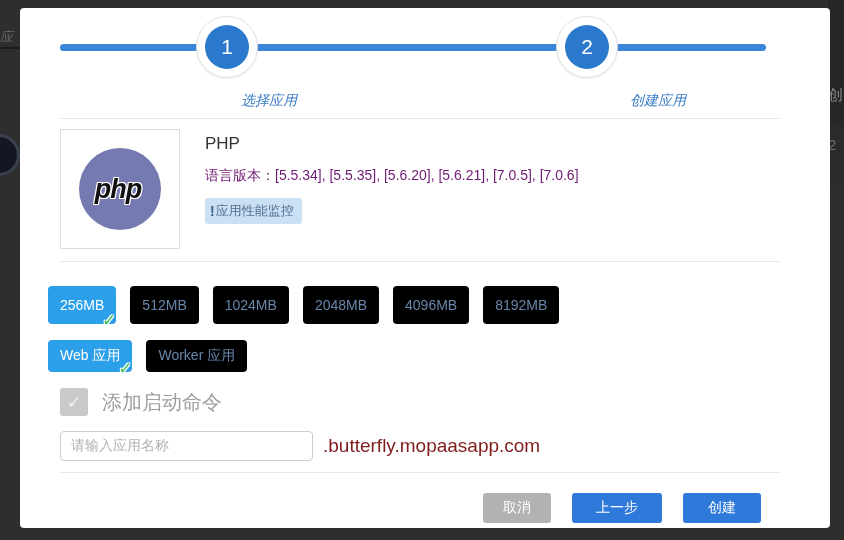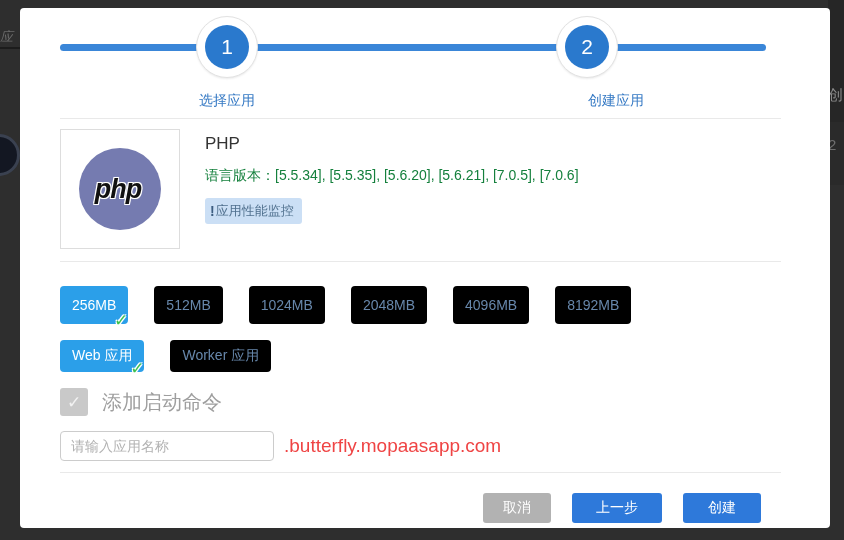--- a/index.html
+++ b/index.html
@@ -33,45 +33,45 @@
   .step-track { position: absolute; left: 40px; top: 36px; width: 706px; height: 7px;
     background: #3a86d8; border-radius: 4px; }
   .step-node { position: absolute; top: 8px; width: 62px; height: 62px; }
   .step-node.n1 { left: 176px; }
   .step-node.n2 { left: 536px; }
   .step-halo { position: absolute; inset: 0; border-radius: 50%; background: #ffffff;
     border: 1px solid #e2e2e2; box-shadow: 0 1px 2px rgba(0,0,0,0.08); }
   .step-circle { position: absolute; left: 9px; top: 9px; width: 44px; height: 44px;
     border-radius: 50%; background: #2a79cd; color: #ffffff; font-size: 21px;
     display: flex; align-items: center; justify-content: center; }
-  .step-label { position: absolute; top: 84px; width: 140px; text-align: center;
-    color: #3579c4; font-size: 14px; }
+  .step-label { position: absolute; top: 84px; width: 140px; text-align: right;
+    color: #3579c4; font-size: 14px; font-style: italic; }
   .step-label.l1 { left: 137px; }
   .step-label.l2 { left: 526px; }
 
   .divider { height: 1px; background: #e9e9e9; margin: 0 49px 0 40px; }
 
   
   .app-row { display: flex; padding: 10px 49px 12px 40px; height: 142px; }
   .app-logo-box { width: 120px; height: 120px; border: 1px solid #dddddd; background: #fff;
     display: flex; align-items: center; justify-content: center; flex: none; }
   .php-circle { width: 82px; height: 82px; border-radius: 50%; background: #757bb0;
     display: flex; align-items: center; justify-content: center; }
   .php-text { font-style: italic; font-weight: bold; font-size: 27px; color: #111111;
     letter-spacing: -1px; padding-right: 4px;
     text-shadow: -1px -1px 0 #fff, 1px -1px 0 #fff, -1px 1px 0 #fff, 1px 1px 0 #fff, 0 0 2px #fff; }
   .app-info { padding-left: 25px; padding-top: 5px; }
   .app-name { font-size: 17px; color: #333333; margin-bottom: 13px; }
-  .app-versions { font-size: 14px; color: #15803d; margin-bottom: 13px; }
+  .app-versions { font-size: 14px; color: #701a75; margin-bottom: 13px; }
   .apm-badge { display: inline-flex; align-items: center; background: #cbdff5; color: #51718f;
     font-size: 13px; padding: 4px 8px 4px 5px; border-radius: 3px; }
   .apm-badge .bang { font-weight: bold; color: #3c5d80; margin-right: 1px; font-size: 14px; }
 
   
-  .opt-row { padding: 0 49px 0 40px; display: flex; gap: 12px; }
+  .opt-row { padding: 0 49px 0 28px; display: flex; }
   .mem-row { margin-top: 24px; }
   .pill {
     height: 38px; border: none; border-radius: 4px; background: #000000; color: #6787ab;
     font-size: 14px; font-family: inherit; padding: 0 12px; min-width: 62px;
     margin-right: 14px; cursor: pointer; position: relative;
   }
   .pill.selected { background: #2b9fe9; color: #ffffff; }
   .pill .tick { position: absolute; right: 0px; bottom: -7px; color: #3cc24e;
     font-size: 17px; font-weight: bold;
     text-shadow: -1px -1px 0 #fff, 1px -1px 0 #fff, -1px 1px 0 #fff, 1px 1px 0 #fff; }
@@ -80,24 +80,24 @@
 
   
   .cmd-row { margin-top: 11px; padding: 0 49px 0 40px; display: flex; align-items: center; height: 38px; }
   .gray-checkbox { width: 28px; height: 28px; background: #c9c9c9; border-radius: 3px;
     display: flex; align-items: center; justify-content: center; cursor: pointer; flex: none; }
   .gray-checkbox .mark { color: #f2f2f2; font-size: 17px; font-weight: bold; }
   .cmd-label { margin-left: 14px; color: #9e9e9e; font-size: 20px; }
 
   
   .name-row { margin-top: 9px; padding: 0 49px 0 40px; display: flex; align-items: center; height: 32px; }
-  .name-input { width: 214px; height: 30px; border: 1px solid #cccccc; border-radius: 4px;
-    padding: 0 10px; font-size: 14px; font-family: Liberation Sans, sans-serif; color: #333; outline: none; }
+  .name-input { width: 253px; height: 30px; border: 1px solid #cccccc; border-radius: 4px;
+    padding: 0 10px; font-size: 14px; font-family: Liberation Serif, serif; color: #333; outline: none; }
   .name-input::placeholder { color: #b2b2b2; }
-  .domain-suffix { margin-left: 10px; font-size: 19px; color: #ef4444; }
+  .domain-suffix { margin-left: 10px; font-size: 19px; color: #7f1d1d; }
 
   .footer-divider { margin-top: 10px; }
   .footer { display: flex; justify-content: flex-end; align-items: center;
     padding: 20px 69px 0 0; }
   .btn { height: 30px; border: none; border-radius: 3px; color: #ffffff; font-size: 14px;
     font-family: inherit; cursor: pointer; }
   .btn-cancel { width: 68px; background: #b2b2b2; }
   .btn-prev { width: 90px; background: #2e79da; margin-left: 21px; }
   .btn-create { width: 78px; background: #2e79da; margin-left: 21px; }
 </style>

